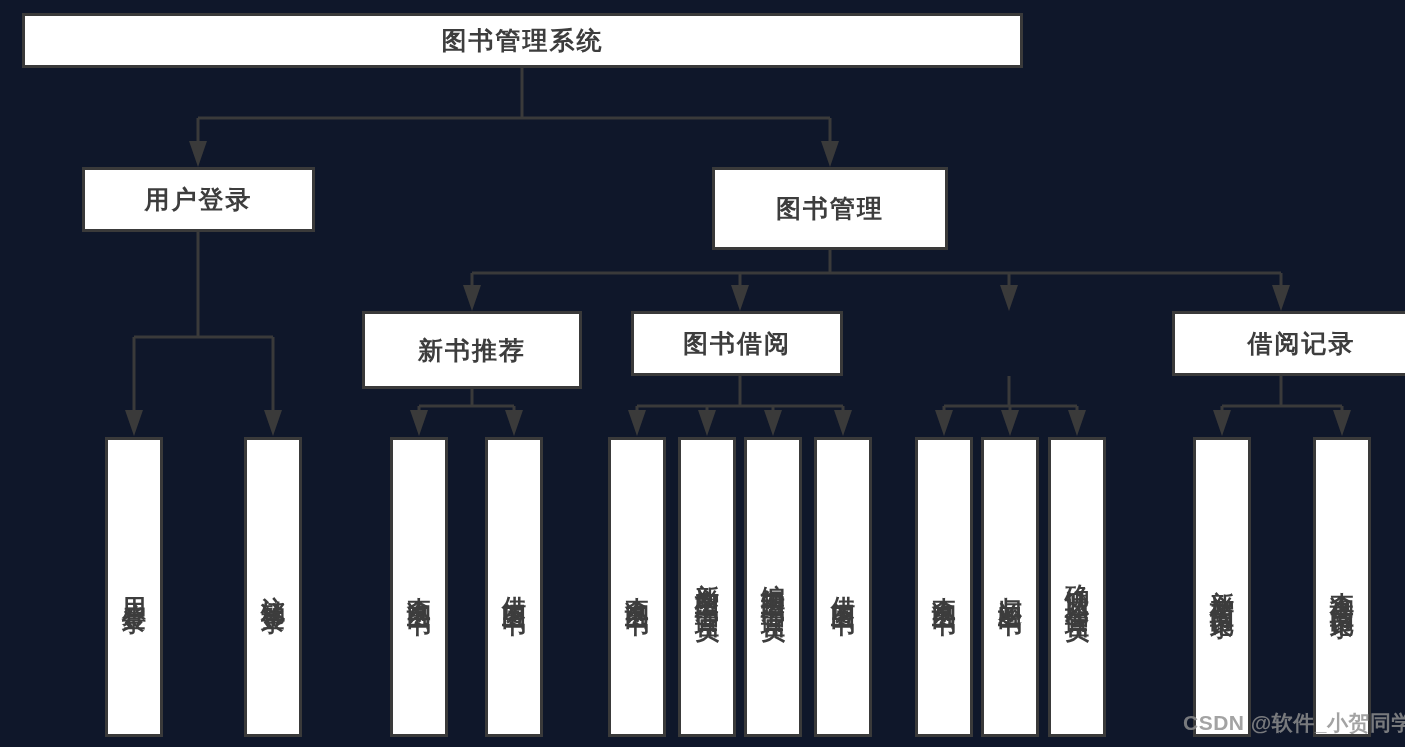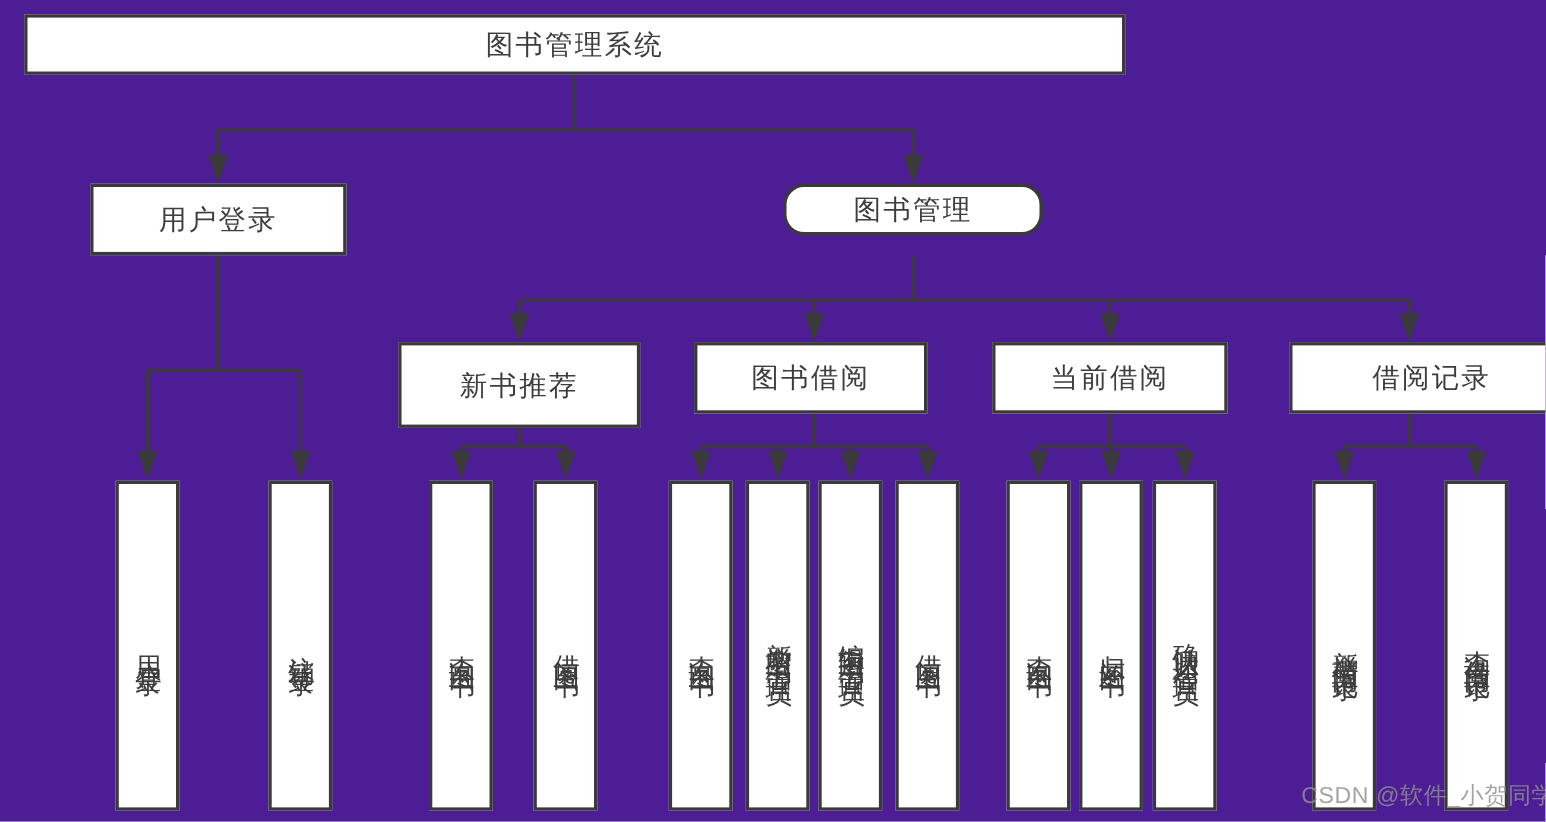--- a/index.html
+++ b/index.html
@@ -1,21 +1,22 @@
 <!DOCTYPE html>
 <html><head>
 <meta charset="utf-8">
 <style>
   html,body{margin:0;padding:0;background:#ffffff;}
   #canvas{
     position:relative;
     width:1405px;height:747px;
-    background:#4c1d95;
+    background:#0f172a;
     font-family:"Liberation Sans","DejaVu Sans",sans-serif;
     overflow:hidden;
+    font-weight:bold;
   }
   .hnode{
     position:absolute;
     background:#ffffff;
     border:3px solid #3a3a3a;
     box-sizing:border-box;
     display:flex;align-items:center;justify-content:center;
     font-size:25px;color:#3d3d3d;letter-spacing:2px;
     white-space:nowrap;
   }
@@ -92,25 +93,24 @@
     <g>
       <path d="M1281 376 L1281 406 M1222 406 L1342 406 M1222 406 L1222 412 M1342 406 L1342 412"></path>
       <polygon points="1213,410 1231,410 1222,436"></polygon>
       <polygon points="1333,410 1351,410 1342,436"></polygon>
     </g>
   </svg>
 
   <div class="hnode" style="left:22px;top:13px;width:1001px;height:55px;">图书管理系统</div>
 
   <div class="hnode" style="left:82px;top:167px;width:233px;height:65px;">用户登录</div>
-  <div class="hnode" style="left:712px;top:167px;width:236px;height:47px;border-radius:19px;">图书管理</div>
+  <div class="hnode" style="left:712px;top:167px;width:236px;height:83px;">图书管理</div>
 
   <div class="hnode" style="left:362px;top:311px;width:220px;height:78px;">新书推荐</div>
   <div class="hnode" style="left:631px;top:311px;width:212px;height:65px;">图书借阅</div>
-  <div class="hnode" style="left:902px;top:311px;width:214px;height:65px;">当前借阅</div>
   <div class="hnode" style="left:1172px;top:311px;width:259px;height:65px;">借阅记录</div>
 
   <div class="vnode" style="left:105px;">用户登录</div>
   <div class="vnode" style="left:244px;">注销登录</div>
 
   <div class="vnode" style="left:390px;">查询图书</div>
   <div class="vnode" style="left:485px;">借阅图书</div>
 
   <div class="vnode" style="left:608px;">查询图书</div>
   <div class="vnode" style="left:678px;">新增图书（管理员）</div>

